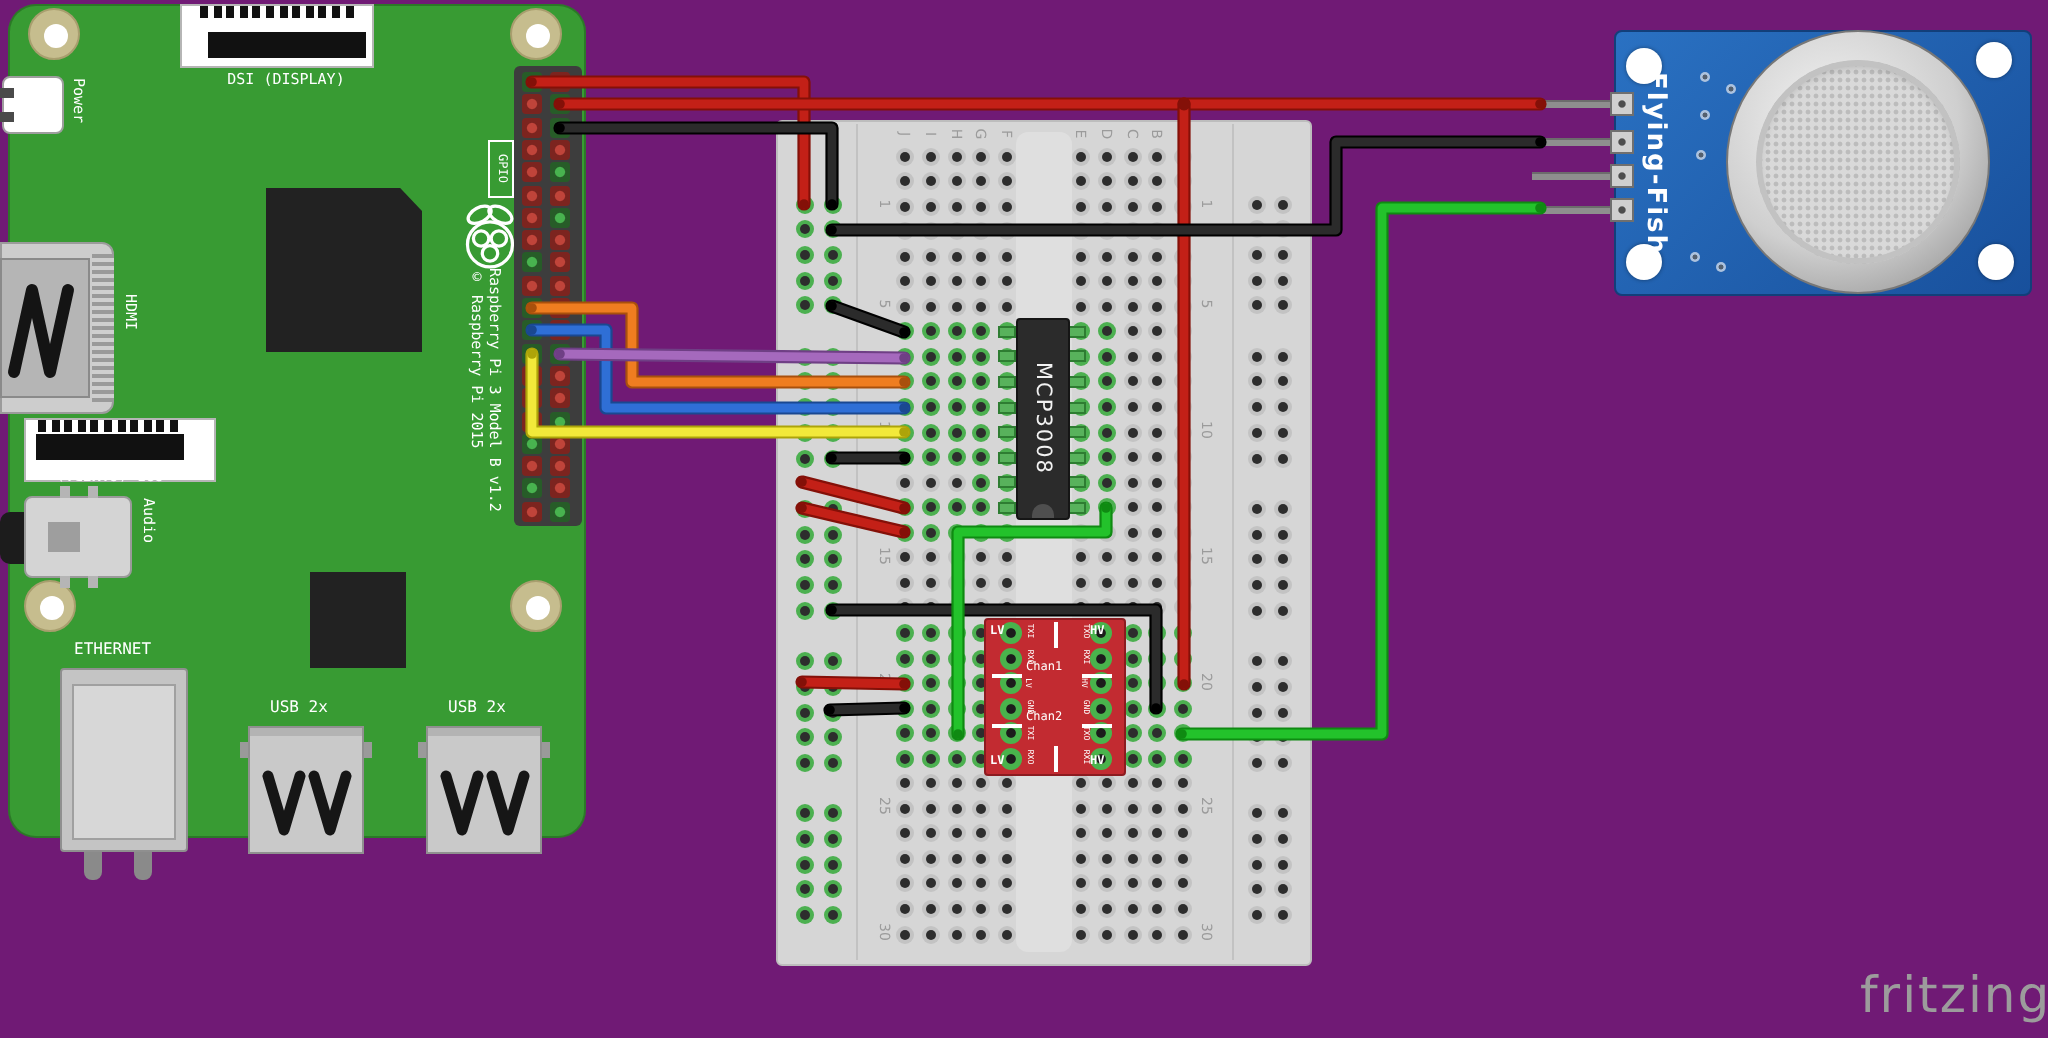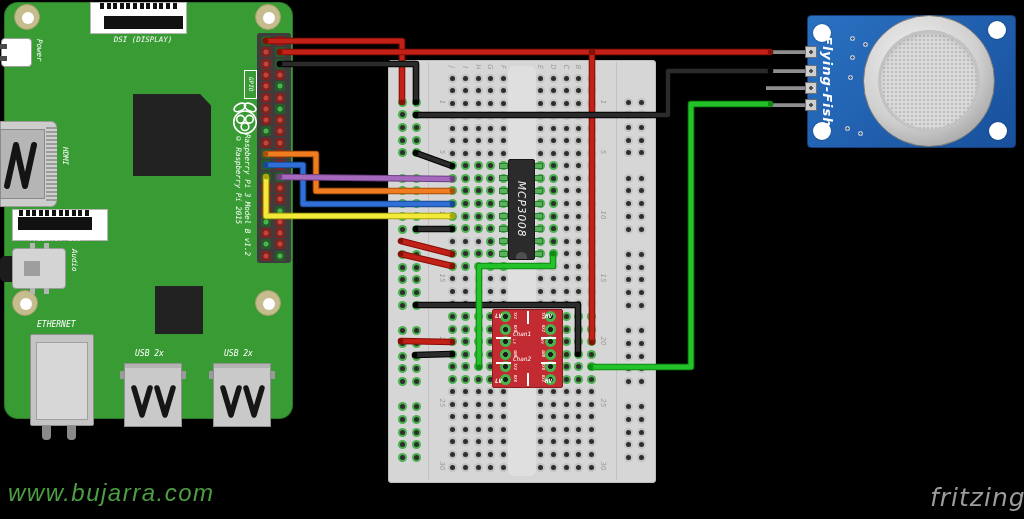--- a/index.html
+++ b/index.html
@@ -1,17 +1,17 @@
 <!DOCTYPE html>
 <html><head>
 <meta charset="utf-8">
 <style>
   * { box-sizing: border-box; margin: 0; padding: 0; }
   html,body { background:#ffffff; font-family:"DejaVu Sans", sans-serif; }
-  #stage { position:relative; width:1024px; height:519px; background:#000000; overflow:hidden;font-style:italic; }
+  #stage { position:relative; width:1024px; height:519px; background:#701a75; overflow:hidden; }
   .abs { position:absolute; }
   .vt { writing-mode:vertical-rl; text-orientation:mixed; }
   .pilabel { color:#ffffff; font-family:"DejaVu Sans Mono", monospace; font-size:8px; letter-spacing:0px; white-space:nowrap; }
 
   
   .pi-board { left:4px; top:2px; width:289px; height:417px; background:#389b33; border-radius:14px; box-shadow: inset 0 0 0 1px rgba(0,0,0,.22); }
   .mount { width:26px; height:26px; border-radius:50%; background:#c6bd8e; border:1px solid #a89e6e; }
   .mount::after { content:""; position:absolute; left:7px; top:7px; width:12px; height:12px; border-radius:50%; background:#ffffff; }
   .chip { background:#222222; }
   .conn-white { background:#ffffff; border:1px solid #b5b5b5; }
@@ -750,21 +750,20 @@
   <div class="abs sensor-pad" style="left:805px;top:65px;"></div>
   <div class="abs sensor-pad" style="left:805px;top:82px;"></div>
   <div class="abs sensor-pad" style="left:805px;top:99px;"></div>
   <div class="abs sensor-dot" style="left:850px;top:36px;"></div>
   <div class="abs sensor-dot" style="left:863px;top:42px;"></div>
   <div class="abs sensor-dot" style="left:850px;top:55px;"></div>
   <div class="abs sensor-dot" style="left:848px;top:75px;"></div>
   <div class="abs sensor-dot" style="left:845px;top:126px;"></div>
   <div class="abs sensor-dot" style="left:858px;top:131px;"></div>
 
-  <div class="abs watermark" style="color: rgb(77, 158, 67);">www.bujarra.com</div>
   <div class="abs fritzing" style="color: rgb(156, 156, 156);">fritzing</div>
 
   <svg id="wires-svg" width="1024" height="519">
       <g>
         <polyline points="266,154 316,154 316,191 452,191" fill="none" stroke="#a9500c" stroke-width="6.6" stroke-linecap="round" stroke-linejoin="round"></polyline>
         <polyline points="266,154 316,154 316,191 452,191" fill="none" stroke="#ef7d20" stroke-width="4.4" stroke-linecap="round" stroke-linejoin="round"></polyline>
         <circle cx="266" cy="154" r="2.4" fill="#a9500c"></circle>
         <circle cx="452" cy="191" r="2.4" fill="#a9500c"></circle>
       </g>
       <g>

